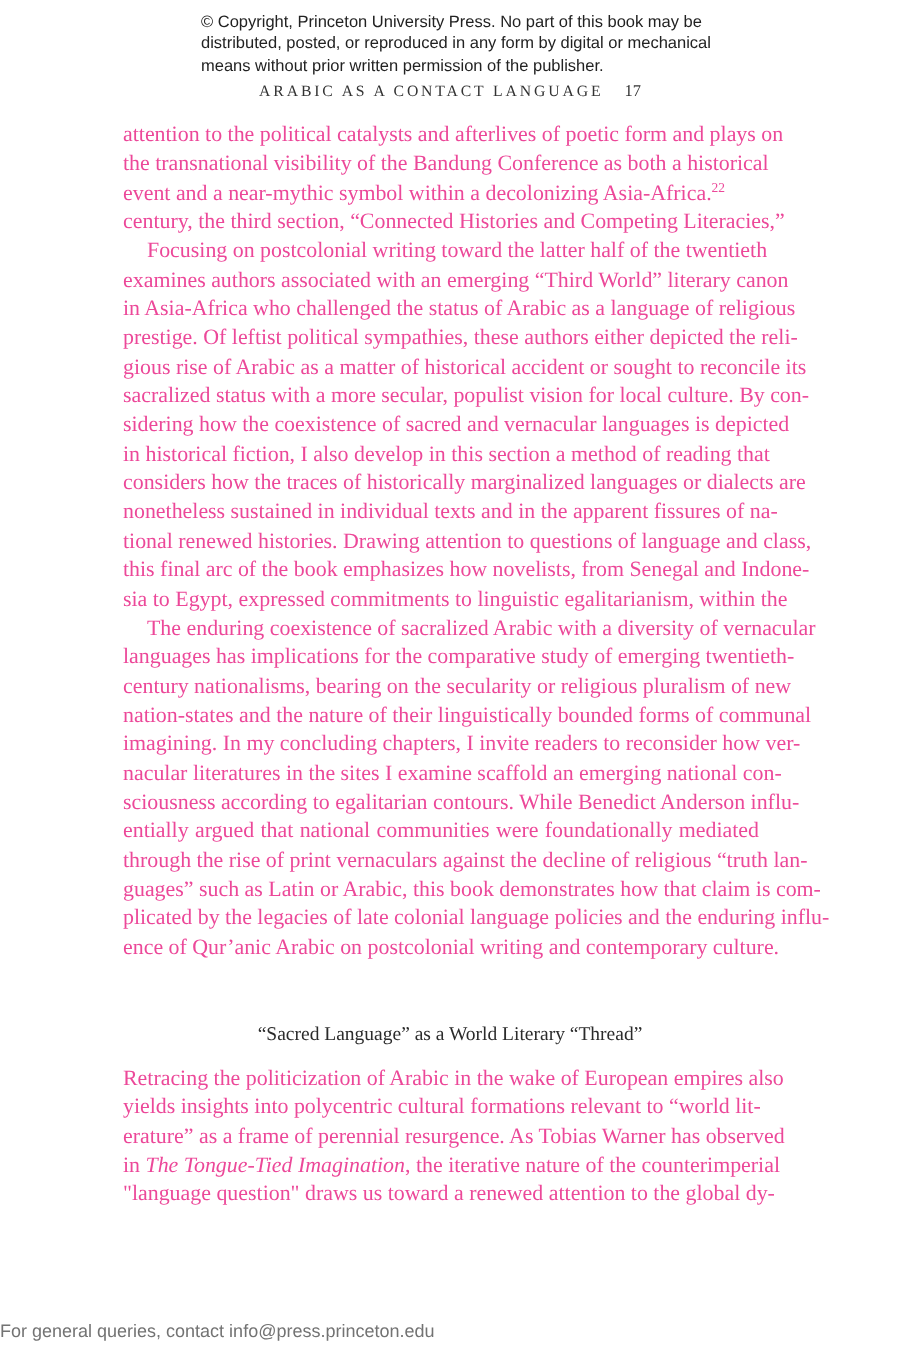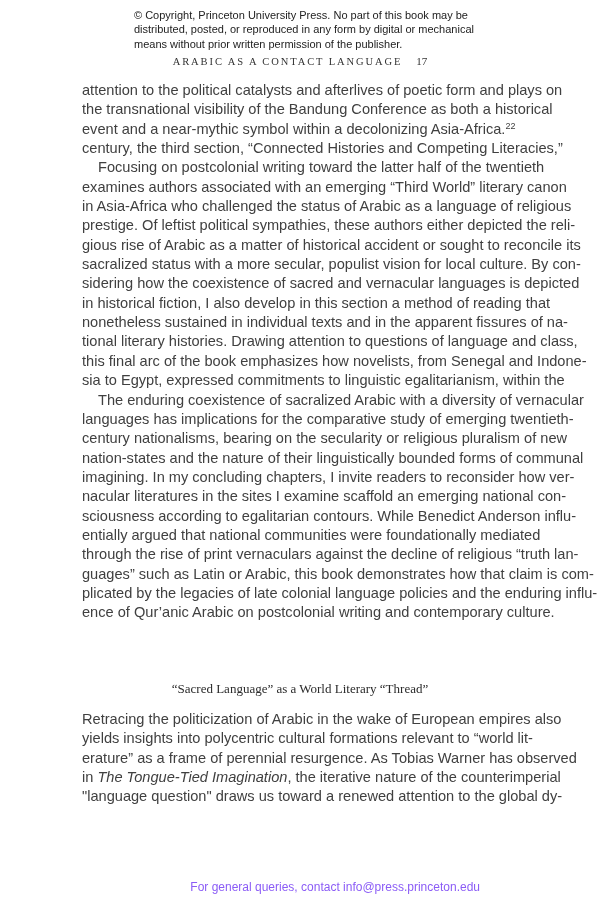--- a/index.html
+++ b/index.html
@@ -10,37 +10,37 @@
     color: #222;
   }
   .running-head {
     position: absolute; left: 0; top: 55px; width: 600px; text-align: center;
     font-family: "Liberation Serif", serif; font-size: 10.5px; letter-spacing: 1.9px;
     color: #333; text-transform: uppercase;
   }
   .running-head .folio { margin-left: 14px; letter-spacing: 0; font-size: 11px; }
   .body-text {
     position: absolute; left: 82px; width: 424px;
-    font-family: Liberation Sans, sans-serif; font-size: 14.6px; line-height: 19.35px;
-    color: #404040; text-align: justify; hyphens: none;
+    font-family: Liberation Serif, serif; font-size: 14.6px; line-height: 19.35px;
+    color: #ec4899; text-align: justify; hyphens: none;
   }
   .body-text p { margin: 0; }
   .line { display: block; text-align: justify; text-align-last: justify; white-space: nowrap; }
   .line.last { text-align-last: left; }
   .block1 { top: 81px; }
   .section-heading {
     position: absolute; left: 0; width: 600px; top: 681px; text-align: center;
     font-family: "Liberation Serif", serif; font-size: 13px; color: #2b2b2b;
   }
   .block2 { top: 710px; }
   sup { font-size: 9px; line-height: 0; vertical-align: 5px; }
   em { font-style: italic; }
   .footer {
-    position: absolute; left: 0; top: 880px; width: 480px; text-align: right;
-    font-family: "Liberation Sans", sans-serif; font-size: 12px; color: #8b5cf6;
+    position: absolute; left: 0; top: 880px; width: 480px; text-align: left;
+    font-family: "Liberation Sans", sans-serif; font-size: 12px; color: #737373;
   }
 </style>
 </head>
 <body>
 
 <div class="notice">
   <div>© Copyright, Princeton University Press. No part of this book may be</div>
   <div>distributed, posted, or reproduced in any form by digital or mechanical</div>
   <div>means without prior written permission of the publisher.</div>
 </div>
@@ -58,22 +58,23 @@
   <p>
     <span class="line">century, the third section, “Connected Histories and Competing Literacies,”</span>
     <span class="line" style="padding-left:16px;box-sizing:border-box;">Focusing on postcolonial writing toward the latter half of the twentieth</span>
     <span class="line">examines authors associated with an emerging “Third World” literary canon</span>
     <span class="line">in Asia-Africa who challenged the status of Arabic as a language of religious</span>
     <span class="line">prestige. Of leftist political sympathies, these authors either depicted the reli-</span>
     <span class="line">gious rise of Arabic as a matter of historical accident or sought to reconcile its</span>
     <span class="line">sacralized status with a more secular, populist vision for local culture. By con-</span>
     <span class="line">sidering how the coexistence of sacred and vernacular languages is depicted</span>
     <span class="line">in historical fiction, I also develop in this section a method of reading that</span>
+    <span class="line">considers how the traces of historically marginalized languages or dialects are</span>
     <span class="line">nonetheless sustained in individual texts and in the apparent fissures of na-</span>
-    <span class="line">tional literary histories. Drawing attention to questions of language and class,</span>
+    <span class="line">tional renewed histories. Drawing attention to questions of language and class,</span>
     <span class="line">this final arc of the book emphasizes how novelists, from Senegal and Indone-</span>
     <span class="line">sia to Egypt, expressed commitments to linguistic egalitarianism, within the</span>
   </p>
   <p>
     <span class="line" style="padding-left:16px;box-sizing:border-box;">The enduring coexistence of sacralized Arabic with a diversity of vernacular</span>
     <span class="line">languages has implications for the comparative study of emerging twentieth-</span>
     <span class="line">century nationalisms, bearing on the secularity or religious pluralism of new</span>
     <span class="line">nation-states and the nature of their linguistically bounded forms of communal</span>
     <span class="line">imagining. In my concluding chapters, I invite readers to reconsider how ver-</span>
     <span class="line">nacular literatures in the sites I examine scaffold an emerging national con-</span>

